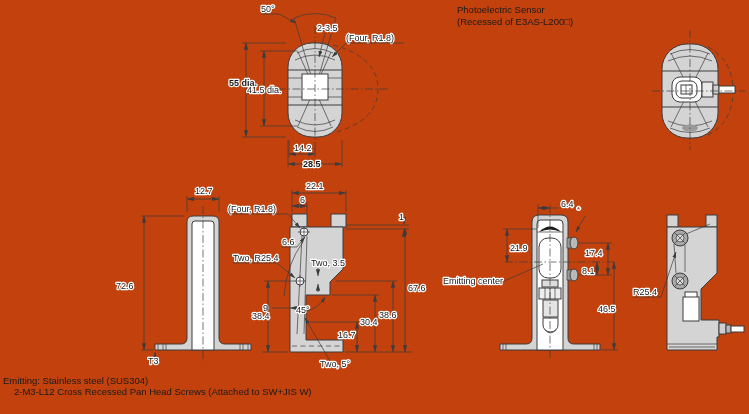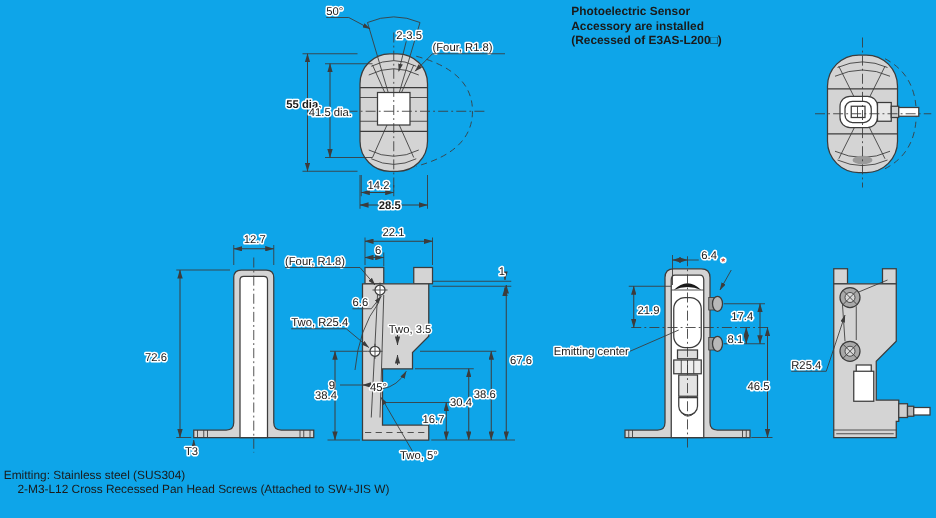--- a/index.html
+++ b/index.html
@@ -1,30 +1,30 @@
 <!DOCTYPE html>
 <html><head>
 <meta charset="utf-8">
 <style>
   html,body{margin:0;padding:0;background:#ffffff;}
-  #stage{position:relative;width:749px;height:414px;background:#0ea5e9;overflow:hidden;
+  #stage{position:relative;width:749px;height:414px;background:#c2410c;overflow:hidden;
          font-family:"Liberation Sans",sans-serif;color:#1a1a1a;}
   svg{position:absolute;left:0;top:0;}
   .part{fill:#d4d4d4;stroke:#3c3c3c;stroke-width:1;}
   .white{fill:#ffffff;stroke:#3c3c3c;stroke-width:1;}
   .ln{stroke:#3c3c3c;stroke-width:1;fill:none;}
   .thin{stroke:#3c3c3c;stroke-width:0.7;fill:none;}
   .dim{stroke:#3c3c3c;stroke-width:0.8;fill:none;}
   .dash{stroke-dasharray:5 3.5;}
   .cline{stroke:#3c3c3c;stroke-width:0.7;fill:none;stroke-dasharray:8 2.5 1.5 2.5;}
   text{font:9px "Liberation Sans",sans-serif;fill:#1a1a1a;
        paint-order:stroke;stroke:#ffffff;stroke-width:2.4px;stroke-linejoin:round;}
   text.b{font-weight:bold;}
   text.red{fill:#c43a2a;font-weight:bold;font-size:8px;}
-  .note{position:absolute;left:457px;top:4px;font-weight:bold;font-size:9.5px;line-height:11.5px;}
+  .note{position:absolute;left:457px;top:4px;font-weight:normal;font-size:9.5px;line-height:11.5px;}
   .footer{position:absolute;left:3px;top:375px;font-size:9.5px;line-height:11.3px;}
   .footer .indent{padding-left:11px;}
 </style>
 </head>
 <body>
 
 <div id="stage">
 
 <svg width="749" height="414" viewBox="0 0 749 414">
   <defs>
@@ -347,21 +347,20 @@
     <g>
       <text x="633" y="295">R25.4</text>
       <line x1="633" y1="297" x2="661" y2="297" class="thin"></line>
       <line x1="661" y1="297" x2="676" y2="252" class="thin" marker-end="url(#arr)"></line>
     </g>
   </g>
 </svg>
 
 <div class="note">
   <div>Photoelectric Sensor</div>
-  <div>Accessory are installed</div>
   <div>(Recessed of E3AS-L200□)</div>
 </div>
 
 <div class="footer">
   <div>Emitting: Stainless steel (SUS304)</div>
   <div class="indent">2-M3-L12 Cross Recessed Pan Head Screws (Attached to SW+JIS W)</div>
 </div>
 
 </div>
 

